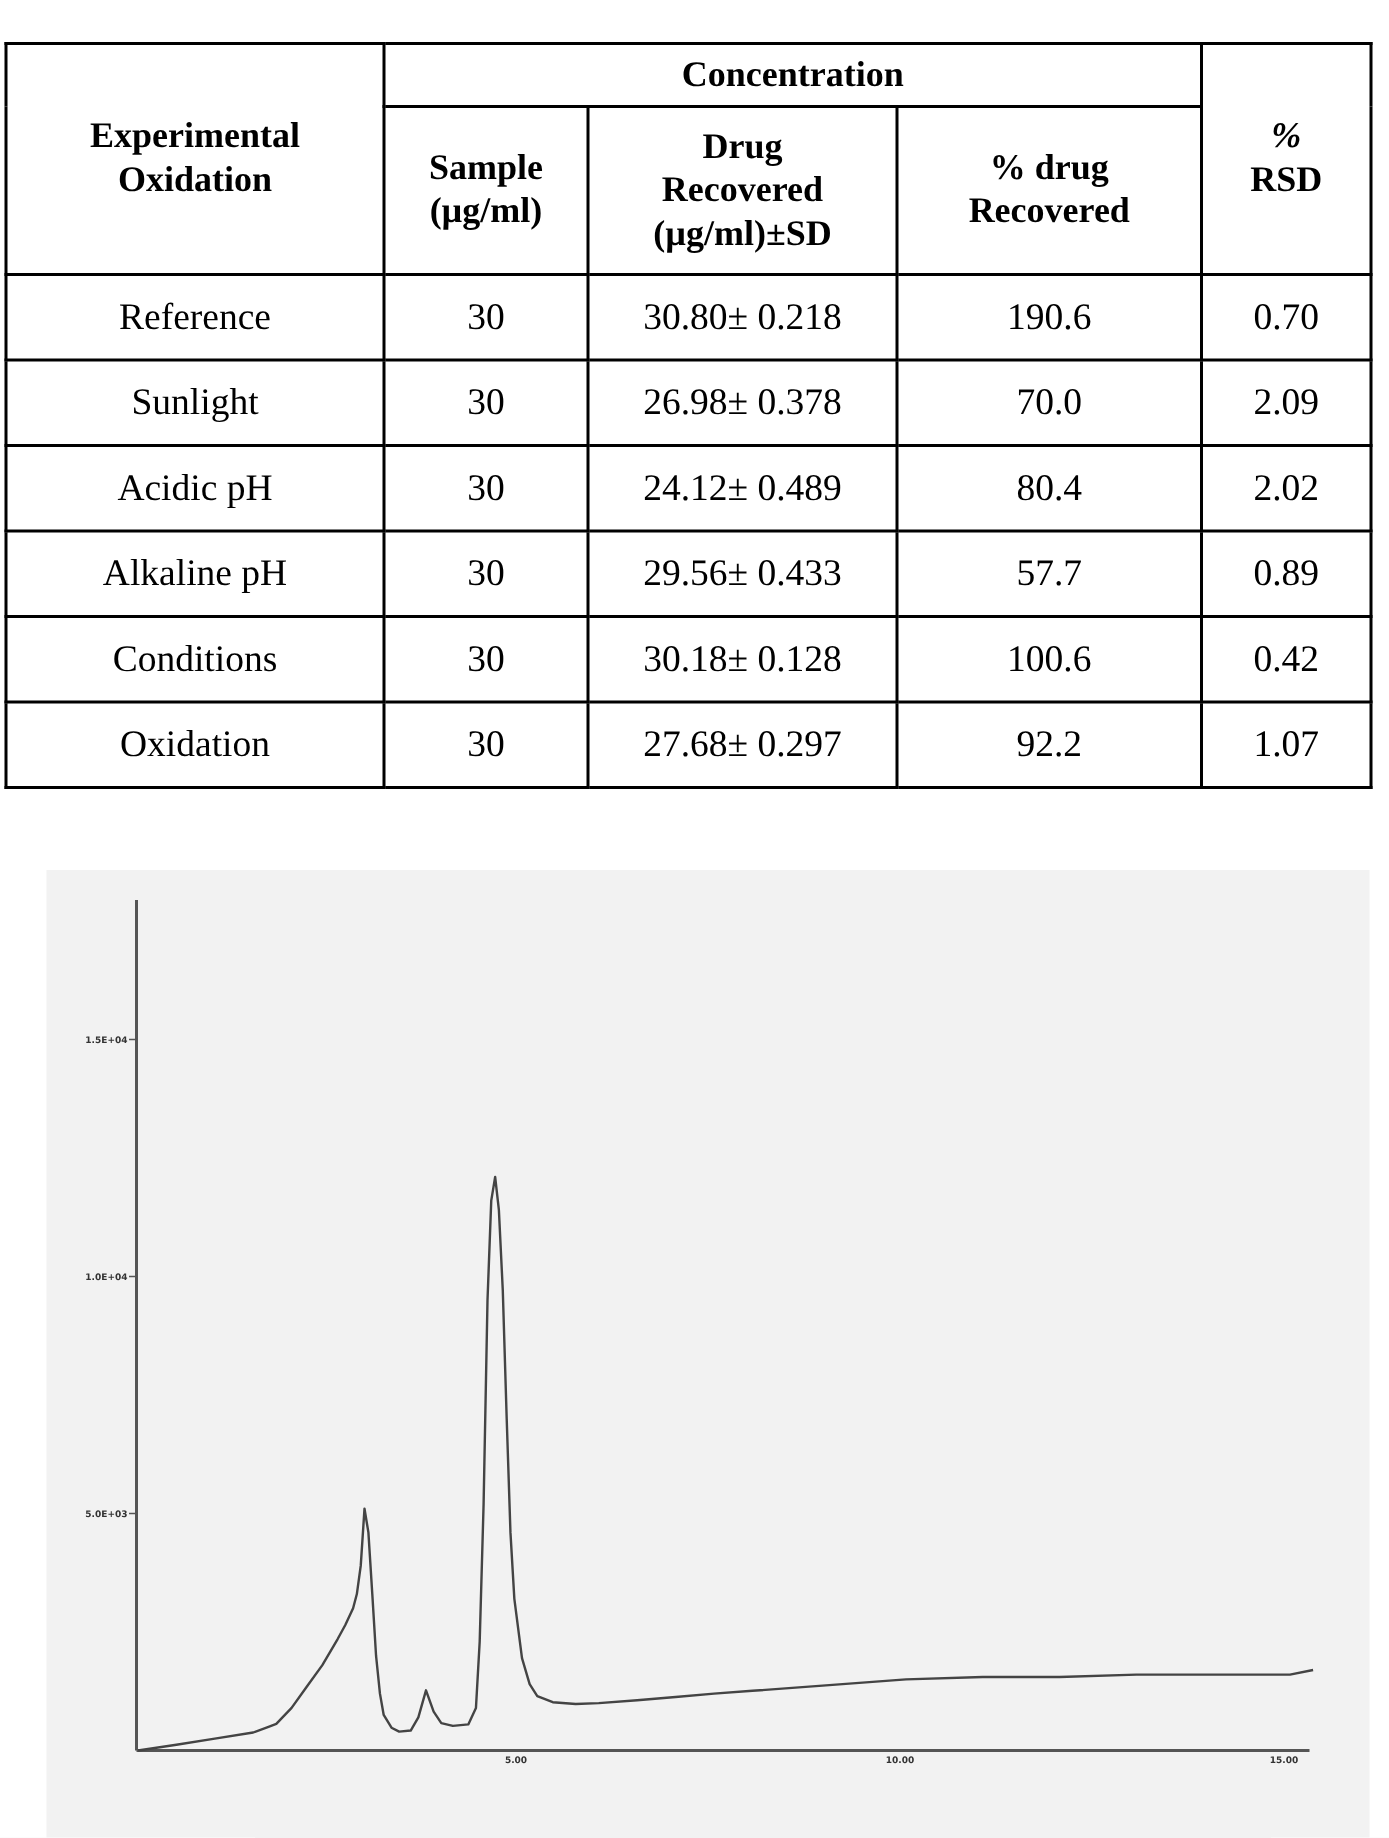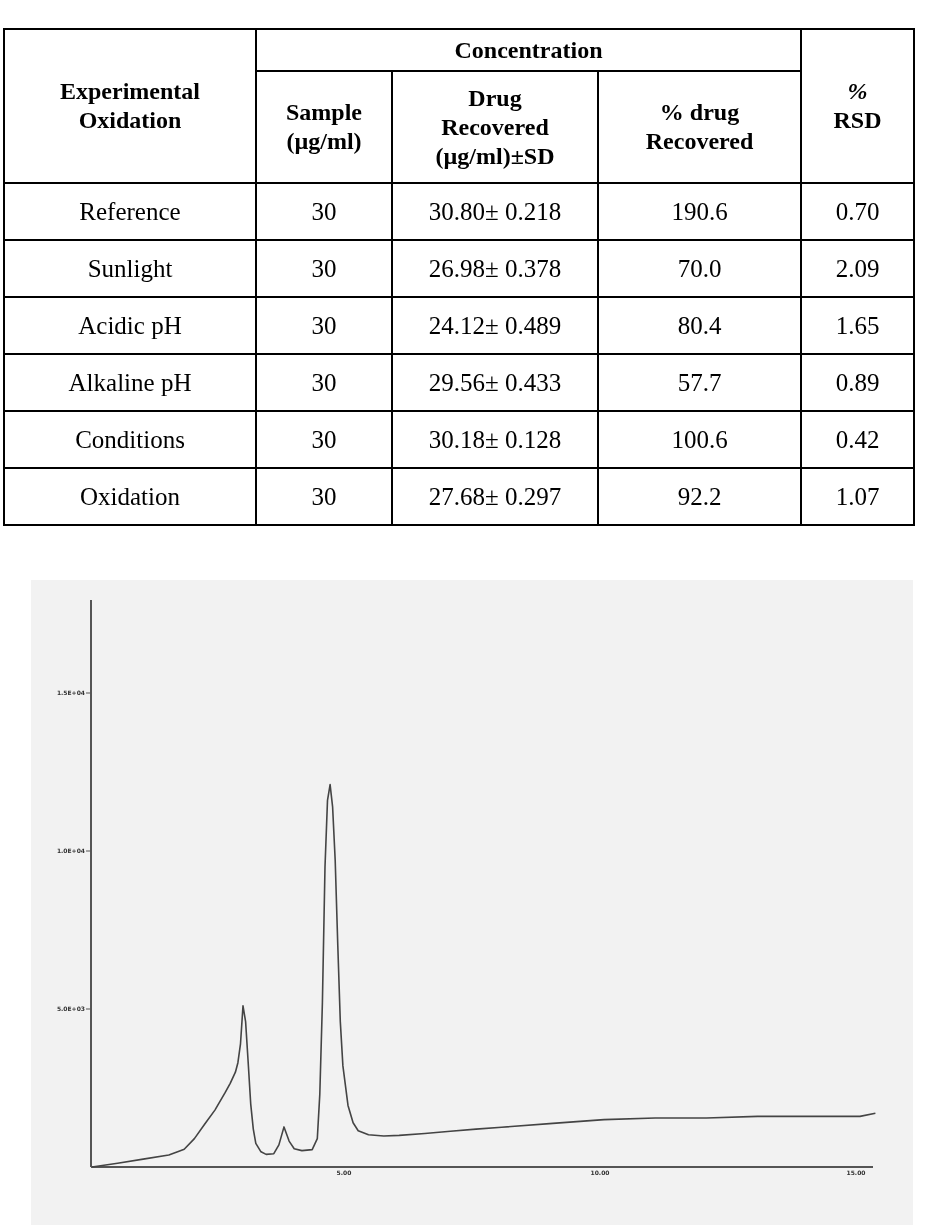--- a/index.html
+++ b/index.html
@@ -71,21 +71,21 @@
         <td>30</td>
         <td>26.98± 0.378</td>
         <td>70.0</td>
         <td>2.09</td>
       </tr>
       <tr>
         <td>Acidic pH</td>
         <td>30</td>
         <td>24.12± 0.489</td>
         <td>80.4</td>
-        <td>1.65</td>
+        <td>2.02</td>
       </tr>
       <tr>
         <td>Alkaline pH</td>
         <td>30</td>
         <td>29.56± 0.433</td>
         <td>57.7</td>
         <td>0.89</td>
       </tr>
       <tr>
         <td>Conditions</td>

